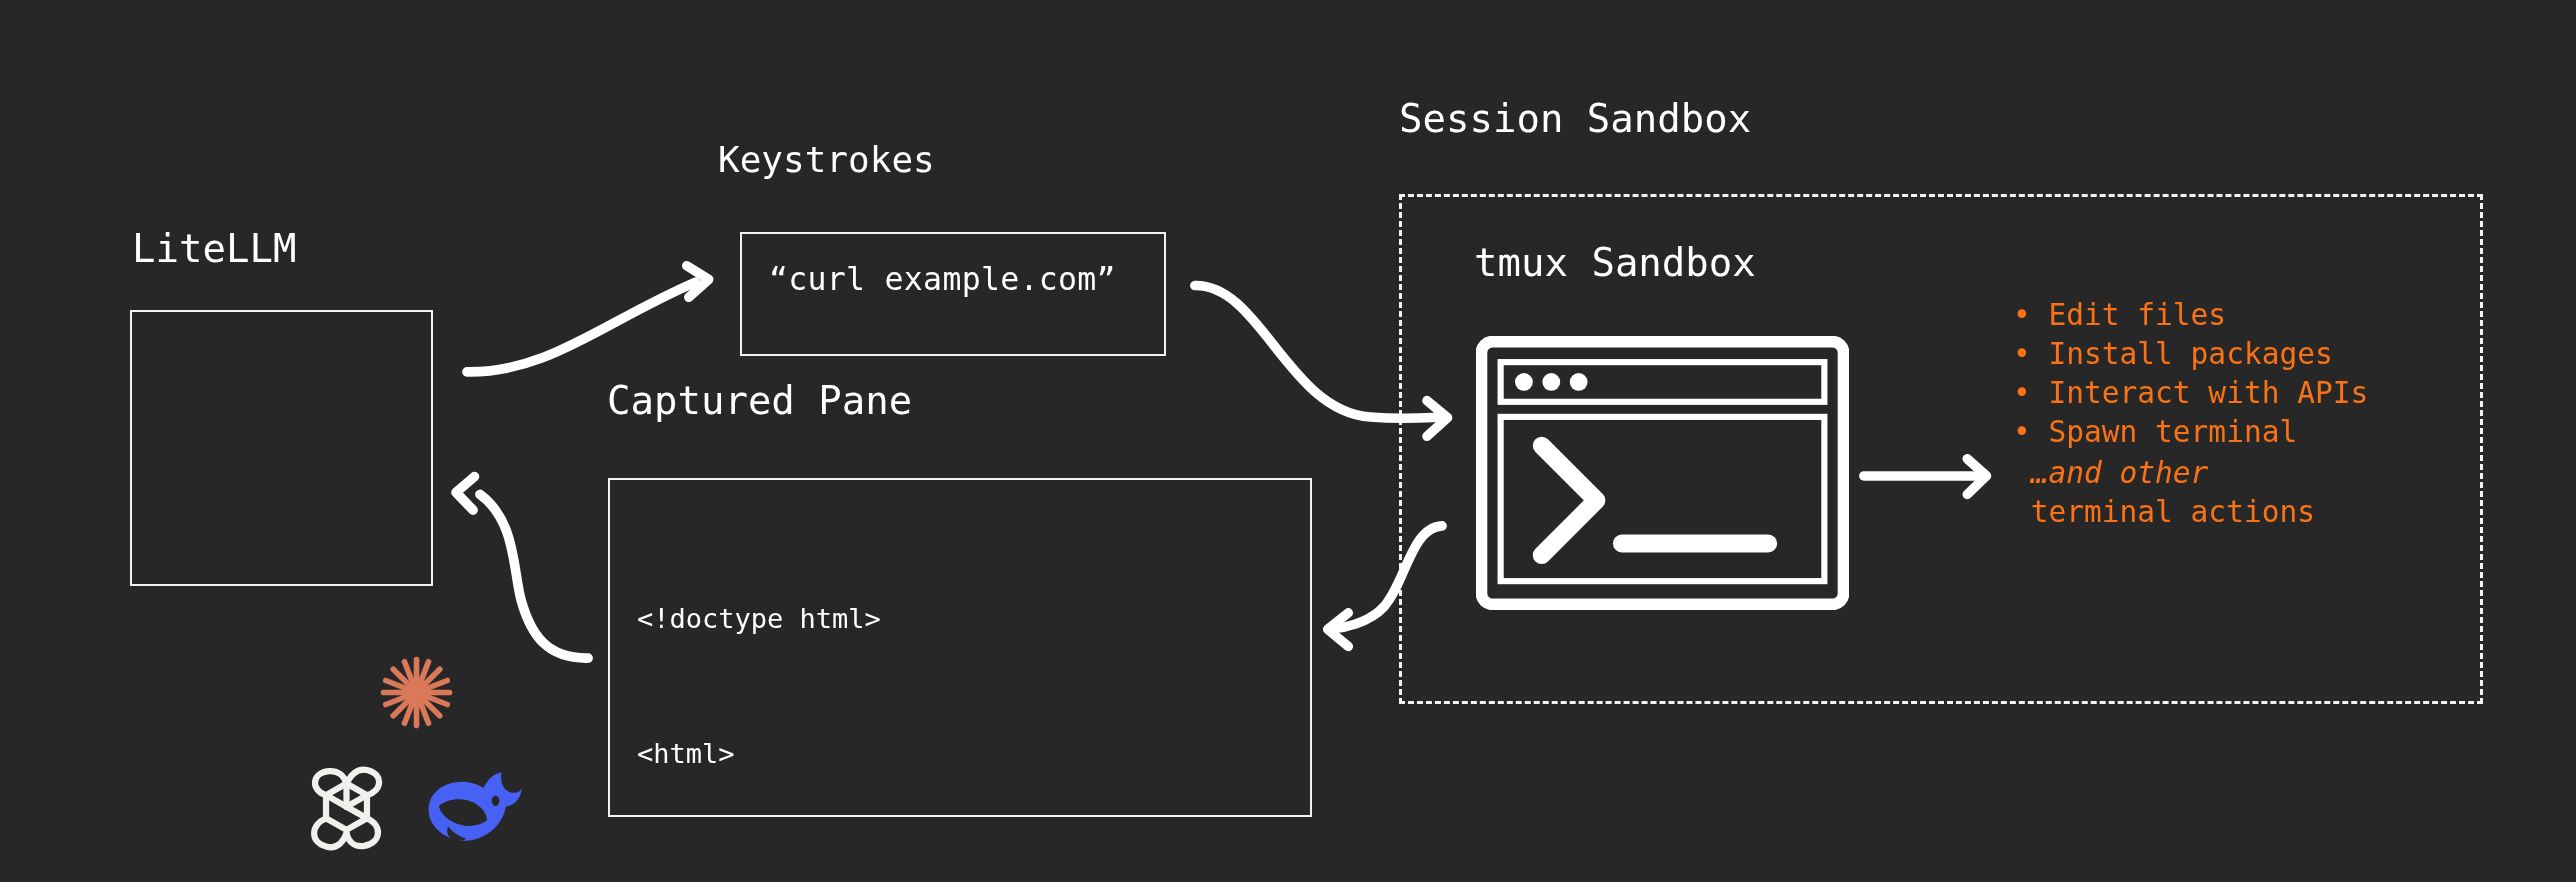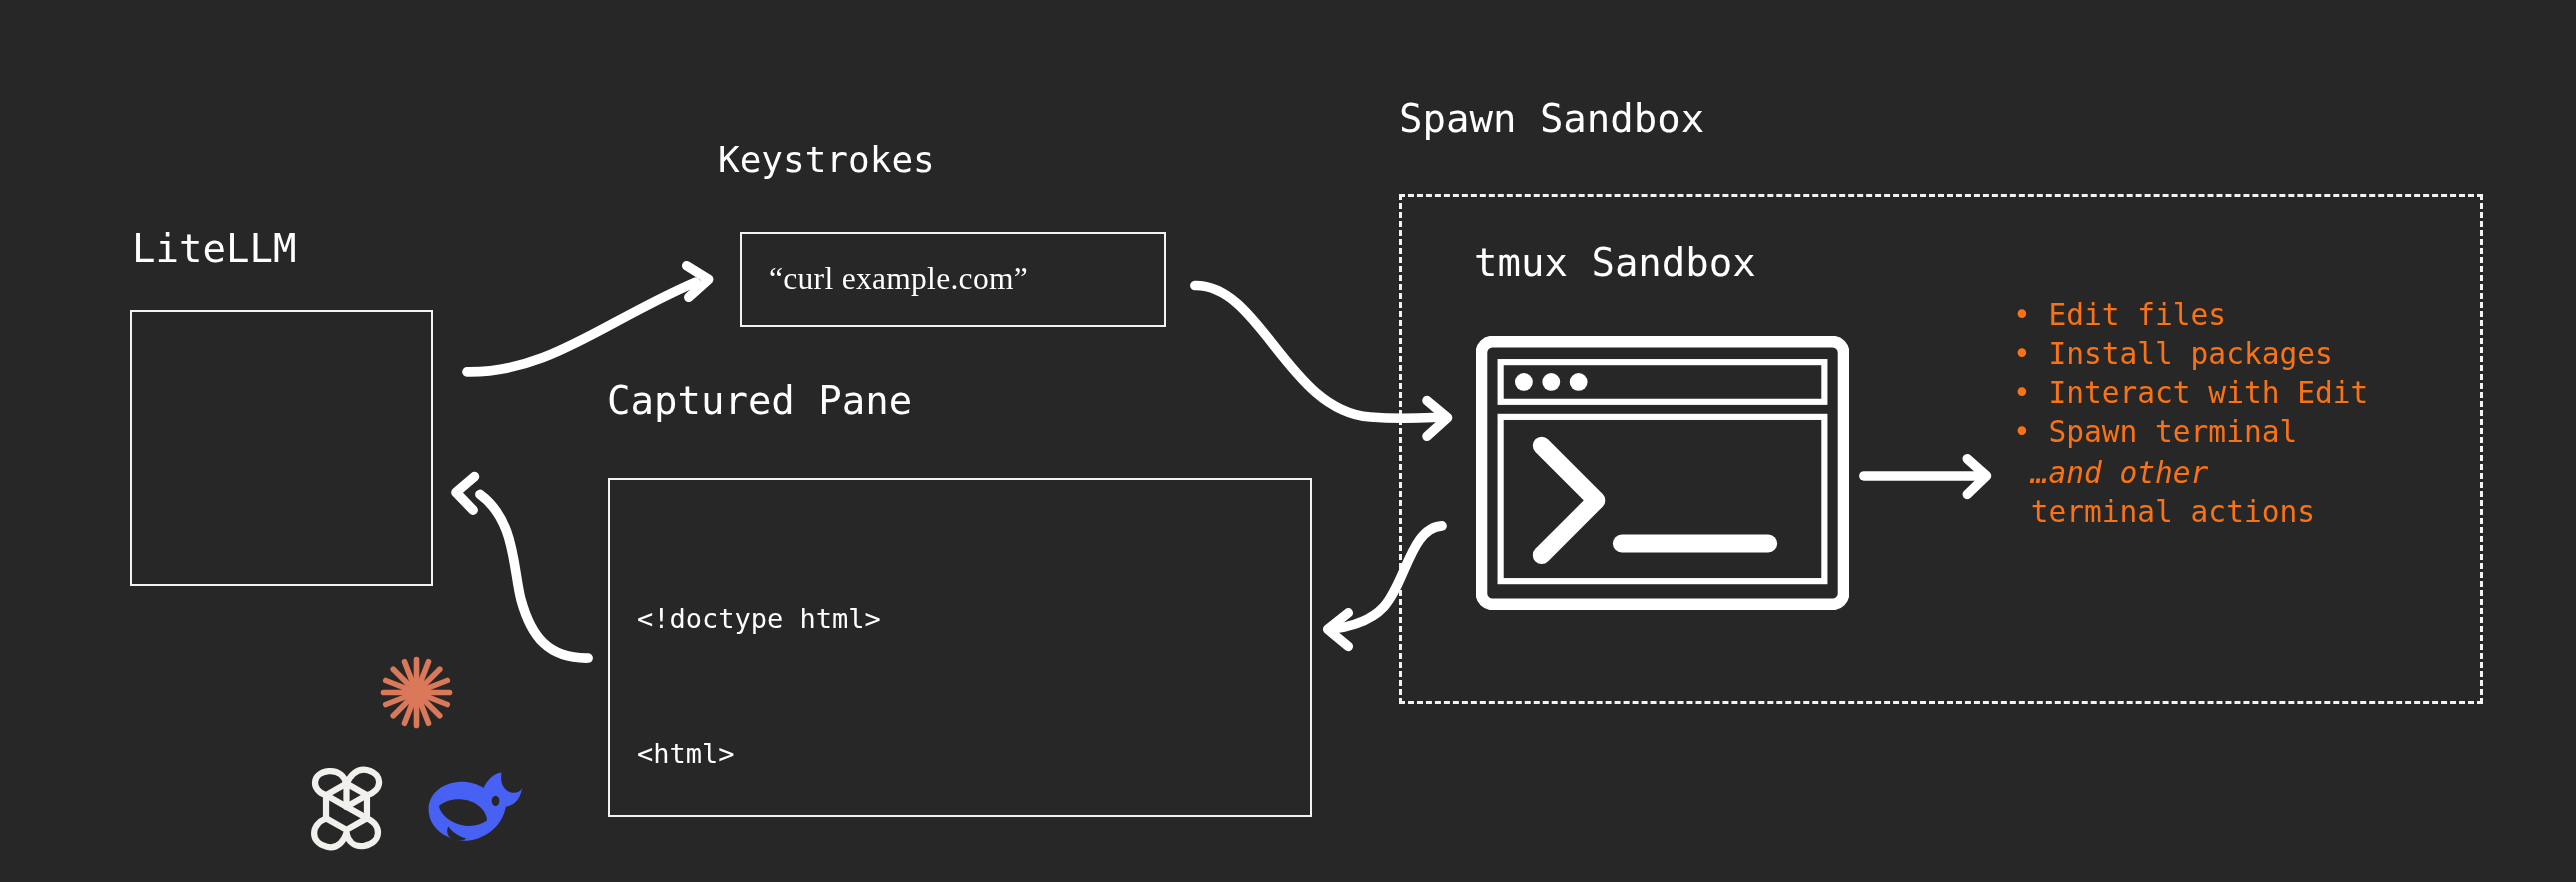--- a/index.html
+++ b/index.html
@@ -40,21 +40,21 @@
   
   .solid-box {
     border: 2.7px solid #f2f2f2;
     box-sizing: border-box;
     background: transparent;
   }
   #litellm-box {
     left: 130px; top: 310px; width: 303px; height: 276px;
   }
   #keystrokes-box {
-    left: 740px; top: 232px; width: 426px; height: 95px; font-family: Liberation Serif, serif;
+    left: 740px; top: 232px; width: 426px; height: 124px;
   }
   #captured-box {
     left: 608px; top: 478px; width: 704px; height: 339px;
   }
 
   
   #docker-box {
     left: 1399px; top: 194px; width: 1084px; height: 510px;
     border: 3.4px dashed #f2f2f2;
     box-sizing: border-box;
@@ -175,41 +175,41 @@
     <div class="abs" id="captured-lines" style="left:27px; top:26px;">
       <div>&lt;!doctype html&gt;</div>
       <div>&lt;html&gt;</div>
       
       
       
       
     </div>
   </div>
 
-  <div class="abs heading" id="docker-title">Spawn Sandbox</div>
+  <div class="abs heading" id="docker-title">Session Sandbox</div>
 
   <div class="abs" id="docker-box"></div>
 
   <div class="abs heading" id="tmux-title">tmux Sandbox</div>
 
   <svg class="abs" id="terminal-icon" viewBox="0 0 545 400">
     <rect x="8" y="8" width="529" height="384" rx="16" ry="16" fill="none" stroke="#ffffff" stroke-width="17"></rect>
     <rect x="36" y="38" width="473" height="58" fill="none" stroke="#ffffff" stroke-width="9"></rect>
     <circle cx="70" cy="67" r="13" fill="#ffffff"></circle>
     <circle cx="110" cy="67" r="13" fill="#ffffff"></circle>
     <circle cx="150" cy="67" r="13" fill="#ffffff"></circle>
     <rect x="36" y="118" width="473" height="240" fill="none" stroke="#ffffff" stroke-width="9"></rect>
     <path d="M96 160 L176 240 L96 320" fill="none" stroke="#ffffff" stroke-width="26" stroke-linecap="round" stroke-linejoin="round"></path>
     <rect x="200" y="290" width="240" height="26" rx="13" ry="13" fill="#ffffff"></rect>
   </svg>
 
   <div class="abs" id="capability-list">
     <span class="bullet-row">• Edit files</span>
     <span class="bullet-row">• Install packages</span>
-    <span class="bullet-row">• Interact with Edit</span>
+    <span class="bullet-row">• Interact with APIs</span>
     <span class="bullet-row">• Spawn terminal</span>
     <span class="tail-row"> …and other</span>
     <span class="bullet-row"> terminal actions</span>
   </div>
 
   <svg class="abs" id="arrow-layer" viewBox="0 0 3760 1288">
 
     <g>
       <path d="M681 543 C800 545 880 470 1015 412" fill="none" stroke="#ffffff" stroke-width="14" stroke-linecap="round"></path>
       <path d="M1002 388 L1034 408 L1005 434" fill="none" stroke="#ffffff" stroke-width="14" stroke-linecap="round" stroke-linejoin="round"></path>

